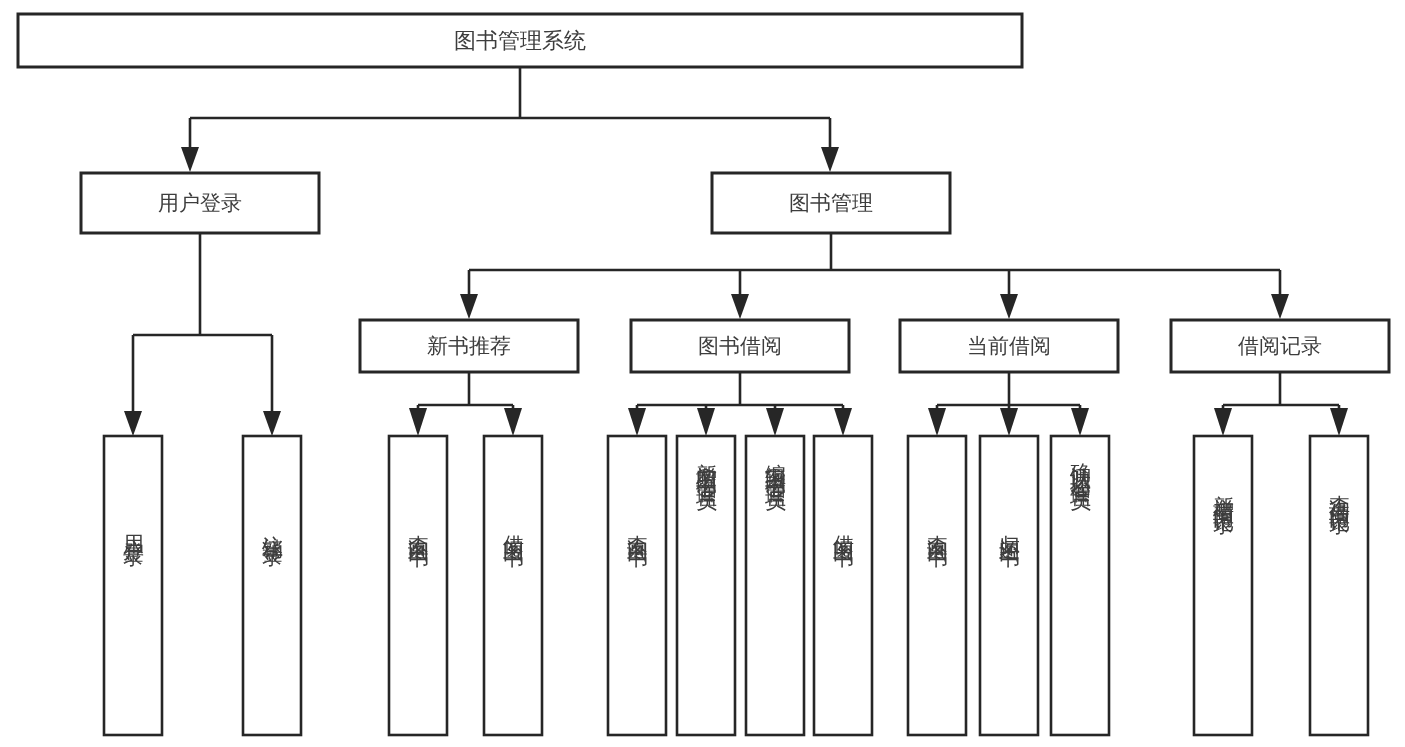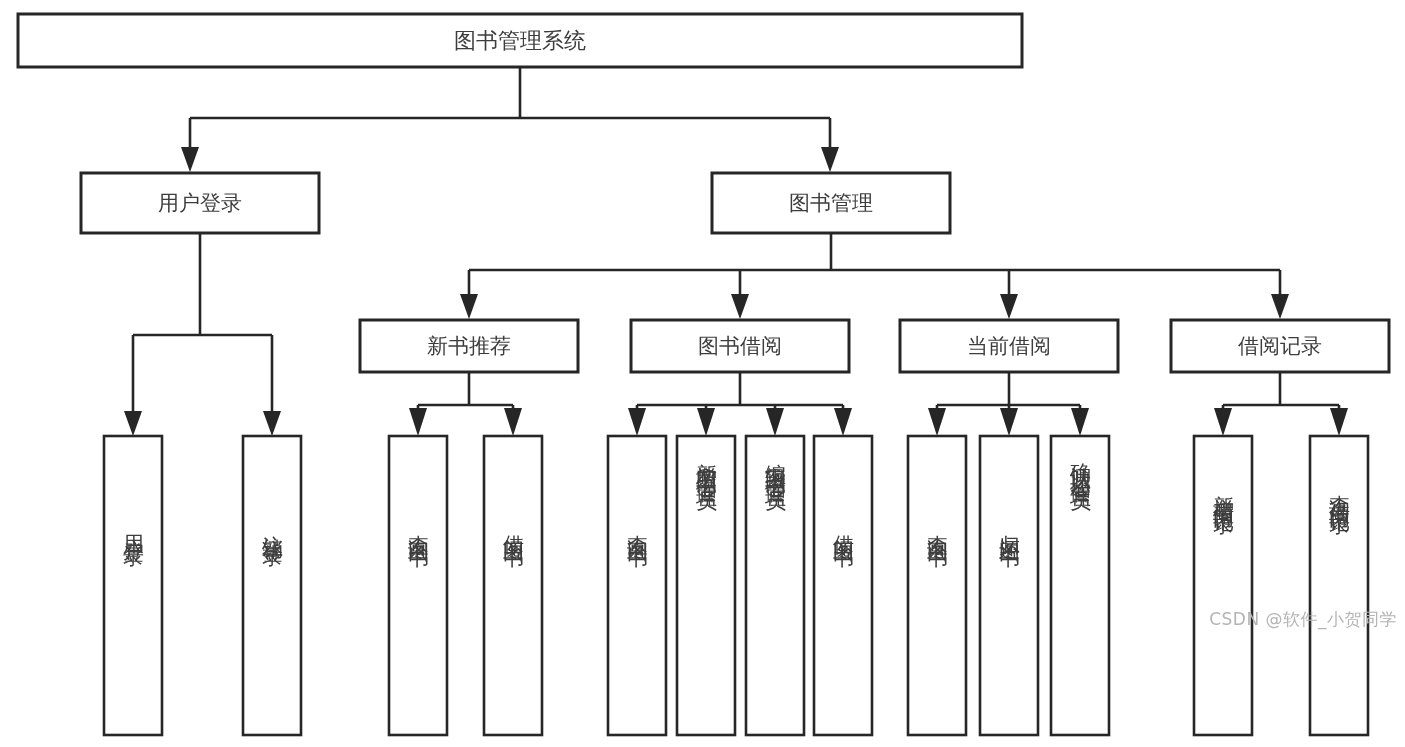--- a/index.html
+++ b/index.html
@@ -245,15 +245,14 @@
   <div class="vlabel-box" style="left:1051px; top:436px; width:58px; height:299px; padding-top:10px;">
     <span class="vlabel-text">确认归还（管理员）</span>
   </div>
   <div class="vlabel-box" style="left:1194px; top:436px; width:58px; height:299px; padding-top:42px;">
     <span class="vlabel-text">新增借阅记录</span>
   </div>
   <div class="vlabel-box" style="left:1310px; top:436px; width:58px; height:299px; padding-top:42px;">
     <span class="vlabel-text">查询借阅记录</span>
   </div>
 
-  <div class="watermark">CSDN @软件_小贺同学</div>
 
 </div>
 
 </body></html>

